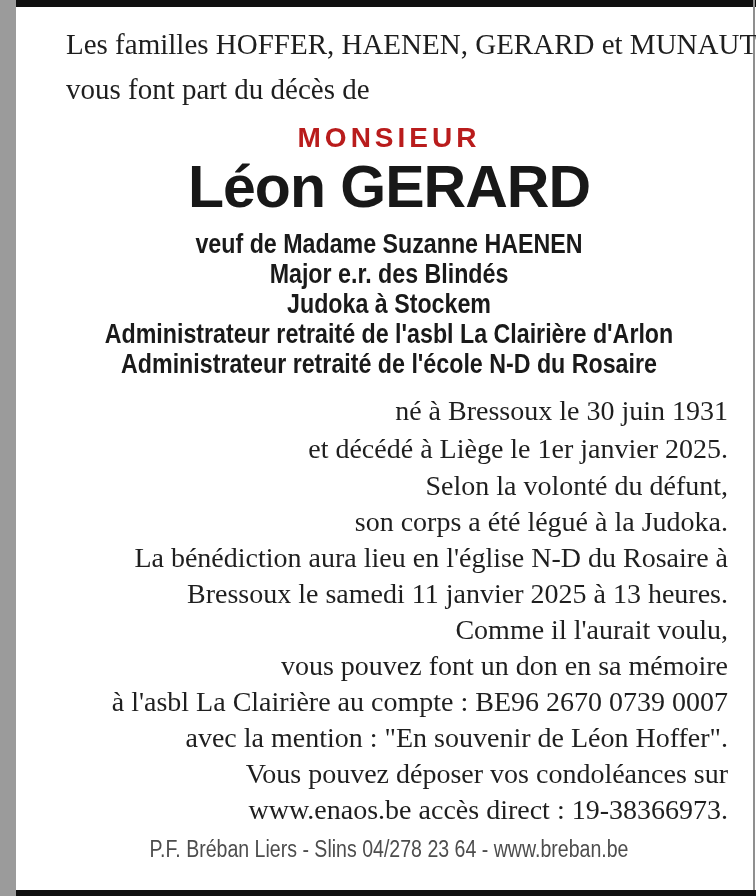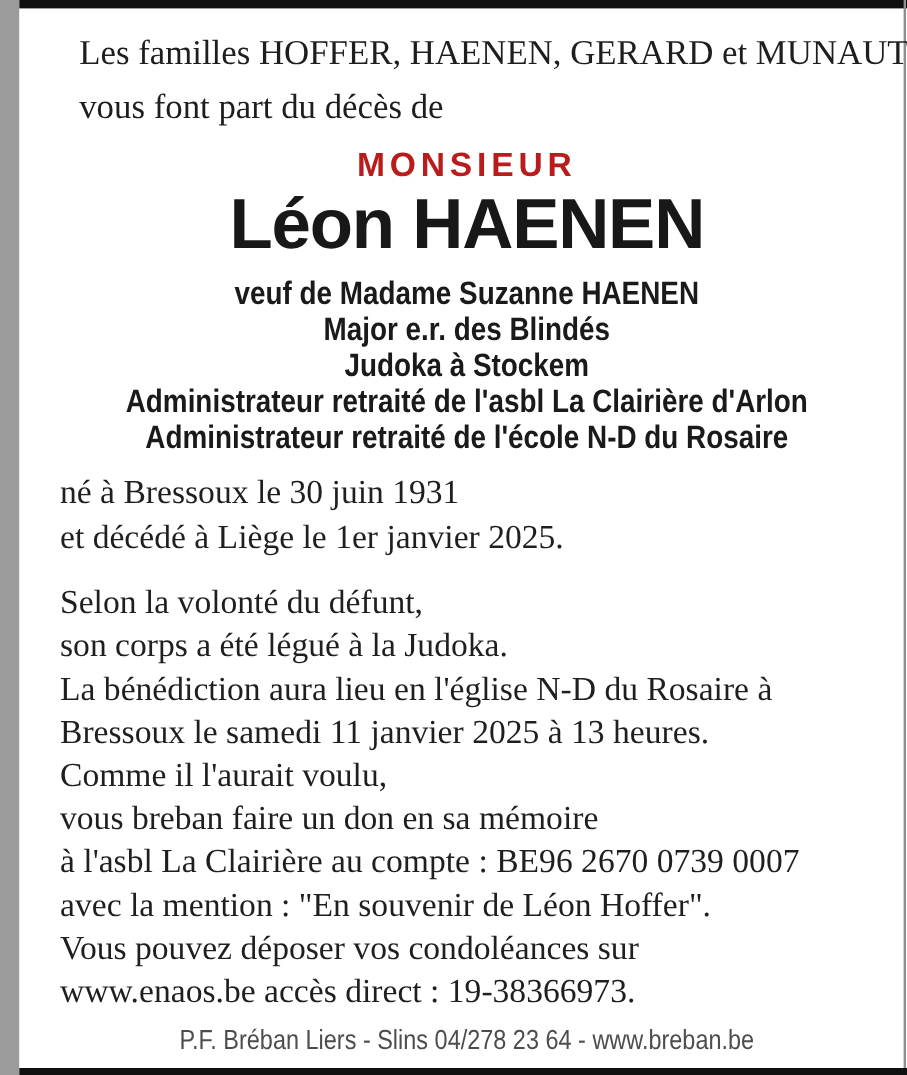--- a/index.html
+++ b/index.html
@@ -88,26 +88,25 @@
     white-space: nowrap;
     transform: scaleX(0.86);
     transform-origin: 50% 50%;
   }
   .life-dates {
     margin-top: 13px;
     font-size: 28px;
     line-height: 38px;
   }
   .body-text {
-    margin-top: 17px;
     font-size: 28px;
     line-height: 36px;
   }
   .life-dates .line, .body-text .line {
-    text-align: left;
+    text-align: right;
     white-space: nowrap;
     color: #1f1f1f;
   }
   .funeral-home {
     margin-top: 7px;
     text-align: center;
     font-family: "Liberation Sans", "DejaVu Sans", sans-serif;
     font-weight: 400;
     font-size: 23px;
     line-height: 28px;
@@ -128,42 +127,42 @@
 
   <div class="content">
 
     <div class="intro">
       <div class="line">Les familles HOFFER, HAENEN, GERARD et MUNAUT,</div>
       <div class="line">vous font part du décès de</div>
     </div>
 
     <div class="civility">MONSIEUR</div>
 
-    <div class="deceased-name">Léon HAENEN</div>
+    <div class="deceased-name">Léon GERARD</div>
 
     <div class="titles">
       <div class="line">veuf de Madame Suzanne HAENEN</div>
       <div class="line">Major e.r. des Blindés</div>
       <div class="line">Judoka à Stockem</div>
       <div class="line">Administrateur retraité de l'asbl La Clairière d'Arlon</div>
       <div class="line">Administrateur retraité de l'école N-D du Rosaire</div>
     </div>
 
     <div class="life-dates">
       <div class="line">né à Bressoux le 30 juin 1931</div>
       <div class="line">et décédé à Liège le 1er janvier 2025.</div>
     </div>
 
     <div class="body-text">
       <div class="line">Selon la volonté du défunt,</div>
       <div class="line">son corps a été légué à la Judoka.</div>
       <div class="line">La bénédiction aura lieu en l'église N-D du Rosaire à</div>
       <div class="line">Bressoux le samedi 11 janvier 2025 à 13 heures.</div>
       <div class="line">Comme il l'aurait voulu,</div>
-      <div class="line">vous breban faire un don en sa mémoire</div>
+      <div class="line">vous pouvez font un don en sa mémoire</div>
       <div class="line">à l'asbl La Clairière au compte : BE96 2670 0739 0007</div>
       <div class="line">avec la mention : "En souvenir de Léon Hoffer".</div>
       <div class="line">Vous pouvez déposer vos condoléances sur</div>
       <div class="line">www.enaos.be accès direct : 19-38366973.</div>
     </div>
 
     <div class="funeral-home">P.F. Bréban Liers - Slins 04/278 23 64 - www.breban.be</div>
 
   </div>
 

